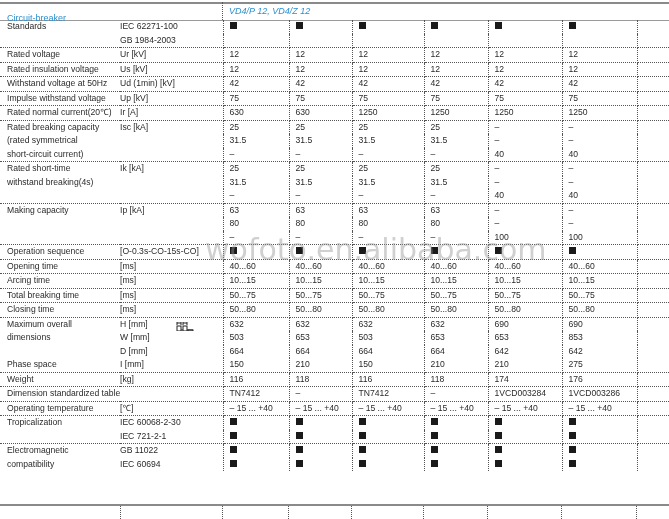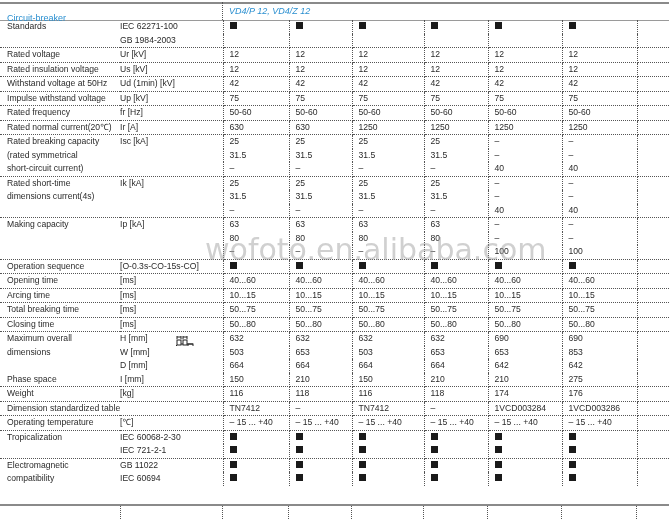--- a/index.html
+++ b/index.html
@@ -112,31 +112,20 @@
           <td class="c-unit"><span>Up [kV]</span></td>
           <td class="c-val">75</td>
           <td class="c-val">75</td>
           <td class="c-val">75</td>
           <td class="c-val">75</td>
           <td class="c-val">75</td>
           <td class="c-val">75</td>
           <td class="c-end"></td>
         </tr>
         <tr class="group-end">
-          <td class="c-label">Rated frequency</td>
-          <td class="c-unit"><span>fr [Hz]</span></td>
-          <td class="c-val">50-60</td>
-          <td class="c-val">50-60</td>
-          <td class="c-val">50-60</td>
-          <td class="c-val">50-60</td>
-          <td class="c-val">50-60</td>
-          <td class="c-val">50-60</td>
-          <td class="c-end"></td>
-        </tr>
-        <tr class="group-end">
           <td class="c-label">Rated normal current(20℃)</td>
           <td class="c-unit"><span>Ir [A]</span></td>
           <td class="c-val">630</td>
           <td class="c-val">630</td>
           <td class="c-val">1250</td>
           <td class="c-val">1250</td>
           <td class="c-val">1250</td>
           <td class="c-val">1250</td>
           <td class="c-end"></td>
         </tr>
@@ -178,21 +167,21 @@
           <td class="c-unit"><span>Ik [kA]</span></td>
           <td class="c-val">25</td>
           <td class="c-val">25</td>
           <td class="c-val">25</td>
           <td class="c-val">25</td>
           <td class="c-val">–</td>
           <td class="c-val">–</td>
           <td class="c-end"></td>
         </tr>
         <tr>
-          <td class="c-label">dimensions current(4s)</td>
+          <td class="c-label">withstand breaking(4s)</td>
           <td class="c-unit"><span></span></td>
           <td class="c-val">31.5</td>
           <td class="c-val">31.5</td>
           <td class="c-val">31.5</td>
           <td class="c-val">31.5</td>
           <td class="c-val">–</td>
           <td class="c-val">–</td>
           <td class="c-end"></td>
         </tr>
         <tr class="group-end">

